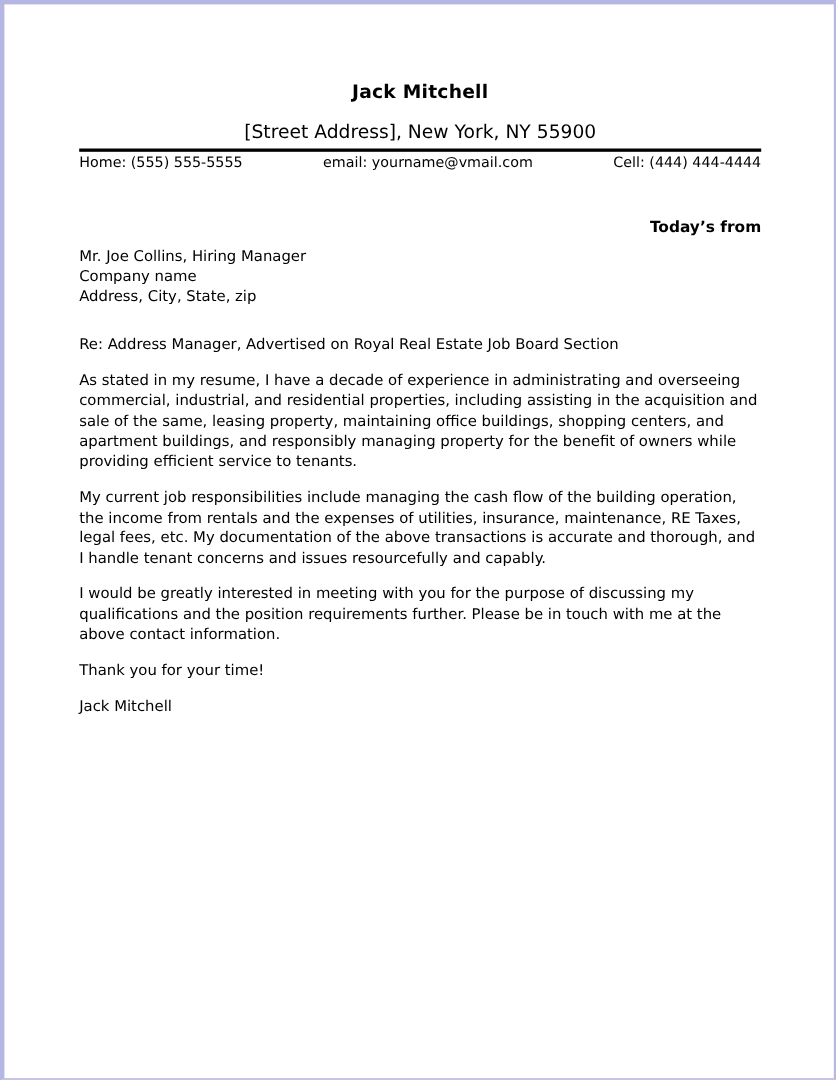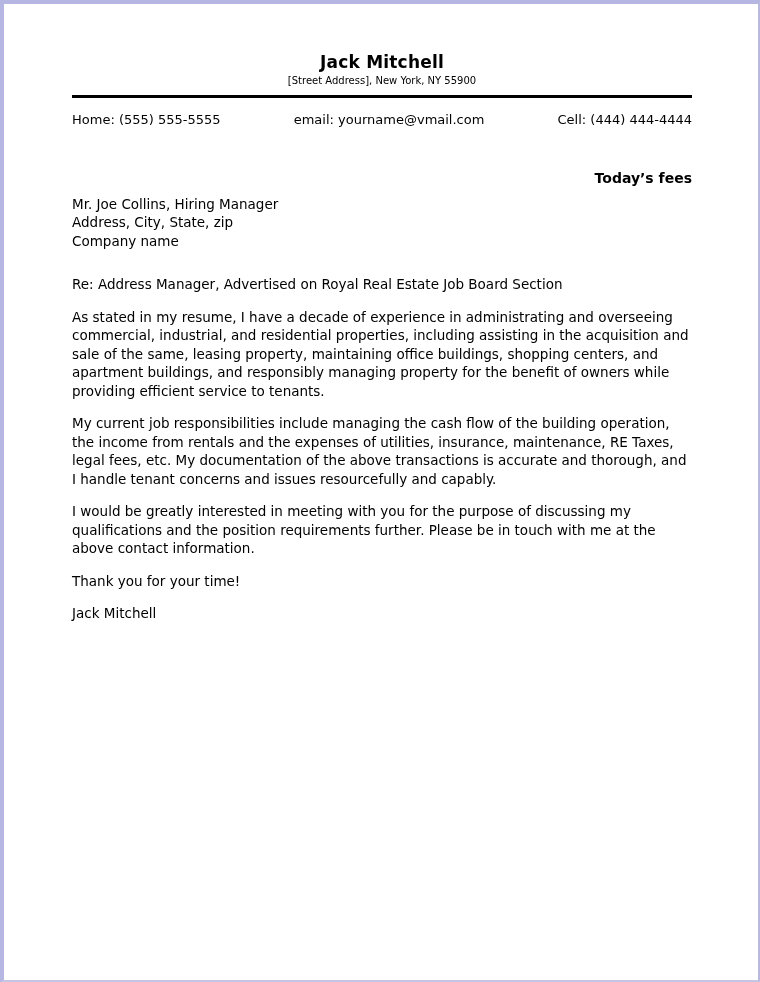--- a/index.html
+++ b/index.html
@@ -13,46 +13,46 @@
     border-right: 2px solid #b9b9e0;
     border-bottom: 2px solid #c6c6e4;
     font-family: "DejaVu Sans", "Liberation Sans", sans-serif;
     color: #000000;
     -webkit-font-smoothing: antialiased;
   }
   .page {
     box-sizing: border-box;
     width: 100%;
     height: 100%;
-    padding: 48px 66px 0 68px;
+    padding: 70px 66px 0 68px;
   }
   .header { text-align: center; }
   .sender-name {
     font-size: 17px;
     font-weight: bold;
     line-height: 20px;
     letter-spacing: 0.2px;
   }
   .sender-address {
-    font-size: 10px;
+    font-size: 17px;
     line-height: 17px;
-    margin-top: 0;
+    margin-top: 18px;
   }
   .header-rule {
     height: 3px;
     background: #000000;
     margin-top: 6px;
     border: none;
   }
   .contact-row {
     display: flex;
     justify-content: space-between;
     align-items: baseline;
     font-size: 13px;
-    margin-top: 14px;
+    margin-top: 3px;
   }
   .contact-row .mid { text-align: center; }
   .letter-body {
     font-size: 13.5px;
     line-height: 18.5px;
   }
   .letter-date {
     text-align: right;
     font-weight: bold;
     font-size: 14px;
@@ -76,26 +76,26 @@
     <div class="sender-address">[Street Address], New York, NY 55900</div>
     <div class="header-rule"></div>
     <div class="contact-row">
       <span>Home: (555) 555-5555</span>
       <span class="mid">email: yourname@vmail.com</span>
       <span>Cell: (444) 444-4444</span>
     </div>
   </div>
 
   <div class="letter-body">
-    <div class="letter-date">Today’s fees</div>
+    <div class="letter-date">Today’s from</div>
 
     <div class="recipient">
       <div>Mr. Joe Collins, Hiring Manager</div>
+      <div>Company name</div>
       <div>Address, City, State, zip</div>
-      <div>Company name</div>
     </div>
 
     <p class="subject">Re: Address Manager, Advertised on Royal Real Estate Job Board Section</p>
 
 
 
     <p>As stated in my resume, I have a decade of experience in administrating and overseeing commercial, industrial, and residential properties, including assisting in the acquisition and sale of the same, leasing property, maintaining office buildings, shopping centers, and apartment buildings, and responsibly managing property for the benefit of owners while providing efficient service to tenants.</p>
 
     <p>My current job responsibilities include managing the cash flow of the building operation, the income from rentals and the expenses of utilities, insurance, maintenance, RE Taxes, legal fees, etc. My documentation of the above transactions is accurate and thorough, and I handle tenant concerns and issues resourcefully and capably.</p>
 

